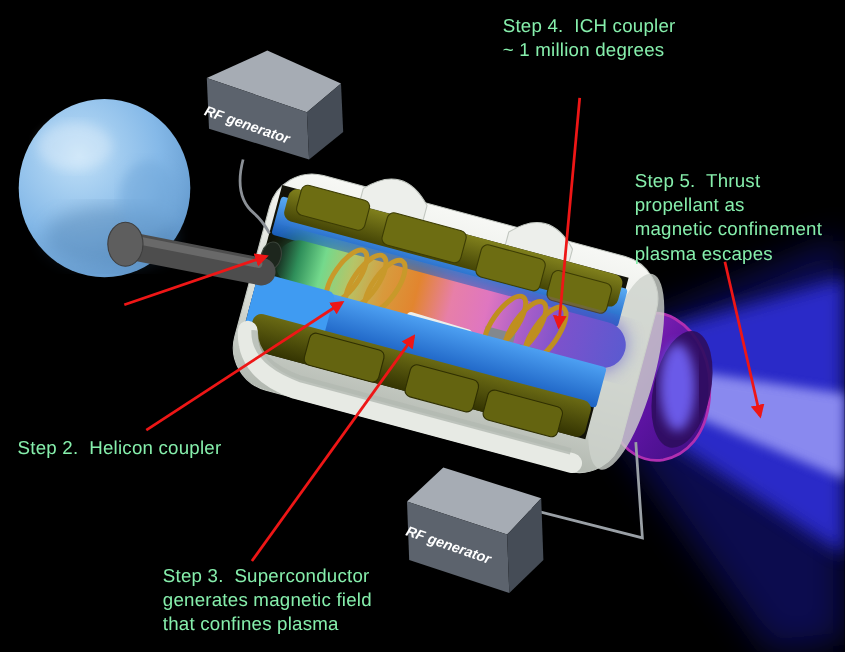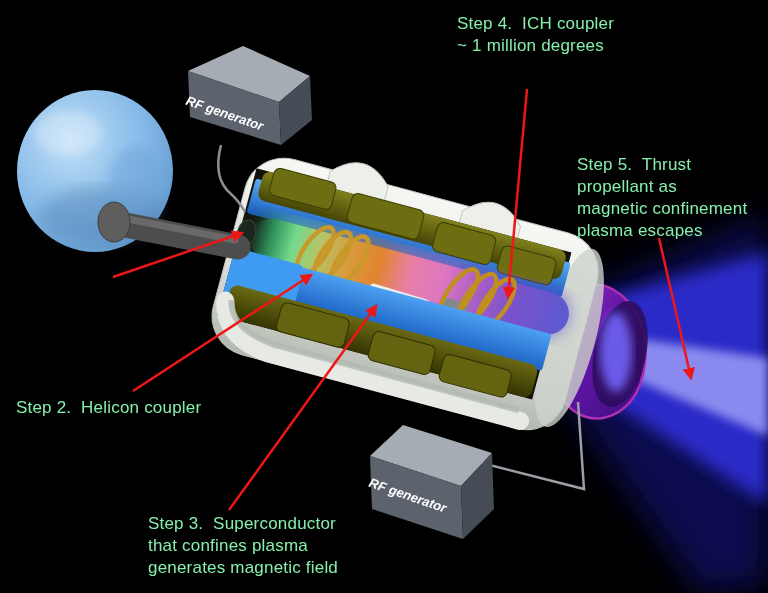--- a/index.html
+++ b/index.html
@@ -177,22 +177,22 @@
       <line x1="527" y1="89" x2="508" y2="297" marker-end="url(#arrowHead)"></line>
       <line x1="659" y1="238" x2="691" y2="378" marker-end="url(#arrowHead)"></line>
     </g>
   </svg>
 
   <div class="step-label" style="left:16px;top:397px;text-align:center;">
     <div class="lbl-line">Step 2.  Helicon coupler</div>
   </div>
   <div class="step-label" style="left:122px;top:513px;margin-left:26px;">
     <div class="lbl-line">Step 3.  Superconductor</div>
+    <div class="lbl-line">generates magnetic field</div>
     <div class="lbl-line">that confines plasma</div>
-    <div class="lbl-line">generates magnetic field</div>
   </div>
   <div class="step-label" style="left:457px;top:13px;">
     <div class="lbl-line">Step 4.  ICH coupler</div>
     <div class="lbl-line">~ 1 million degrees</div>
   </div>
   <div class="step-label" style="left:577px;top:154px;">
     <div class="lbl-line">Step 5.  Thrust</div>
     <div class="lbl-line">propellant as</div>
     <div class="lbl-line">magnetic confinement</div>
     <div class="lbl-line">plasma escapes</div>

